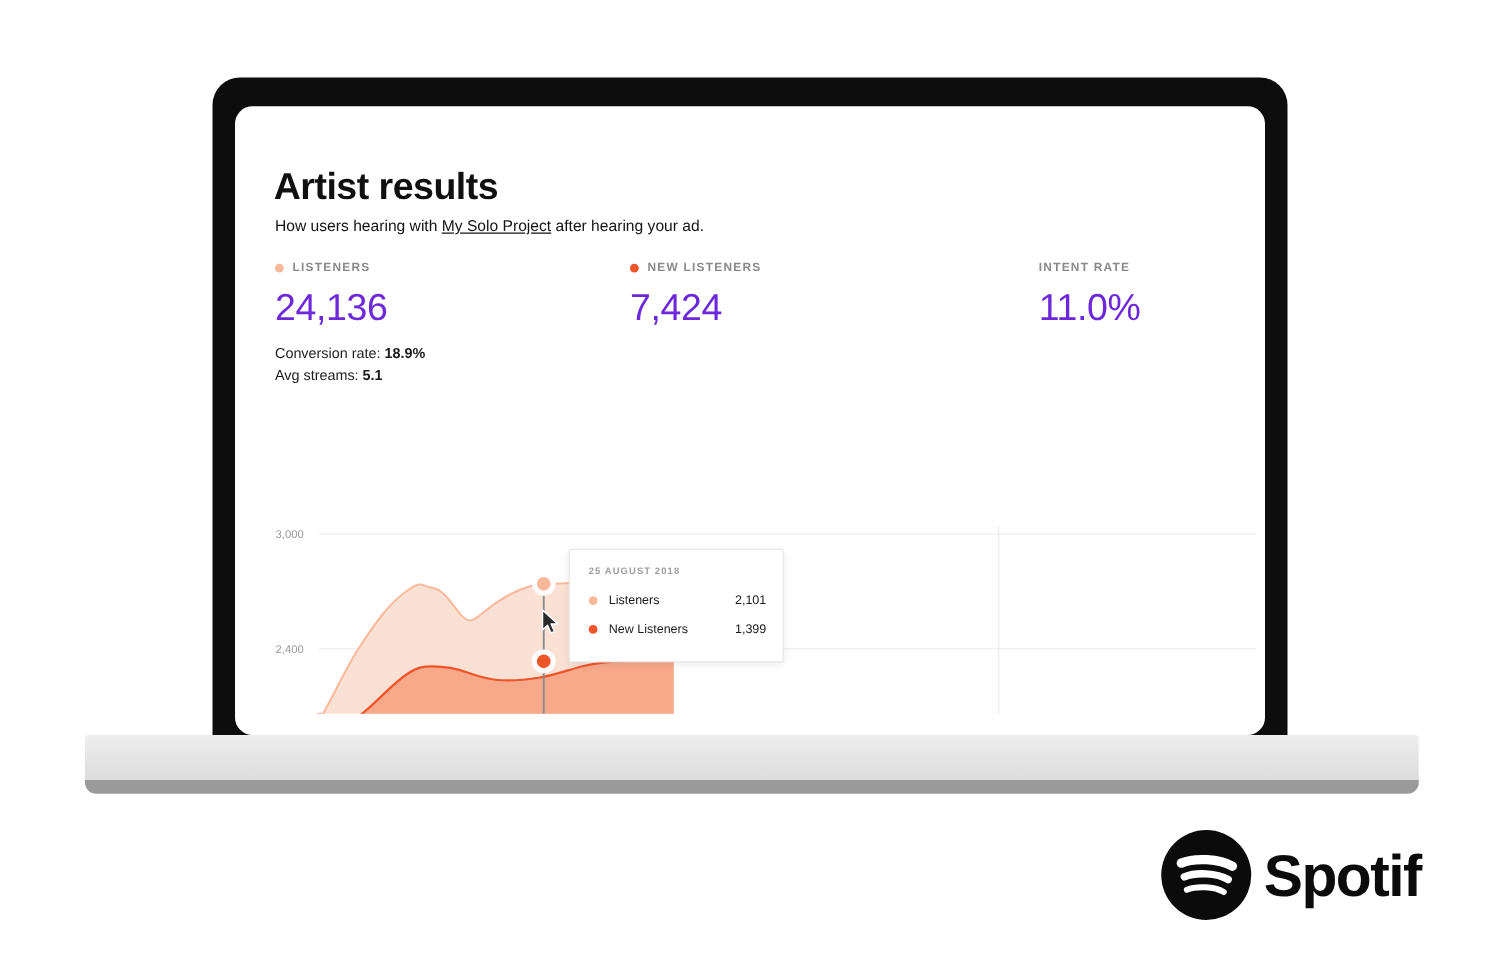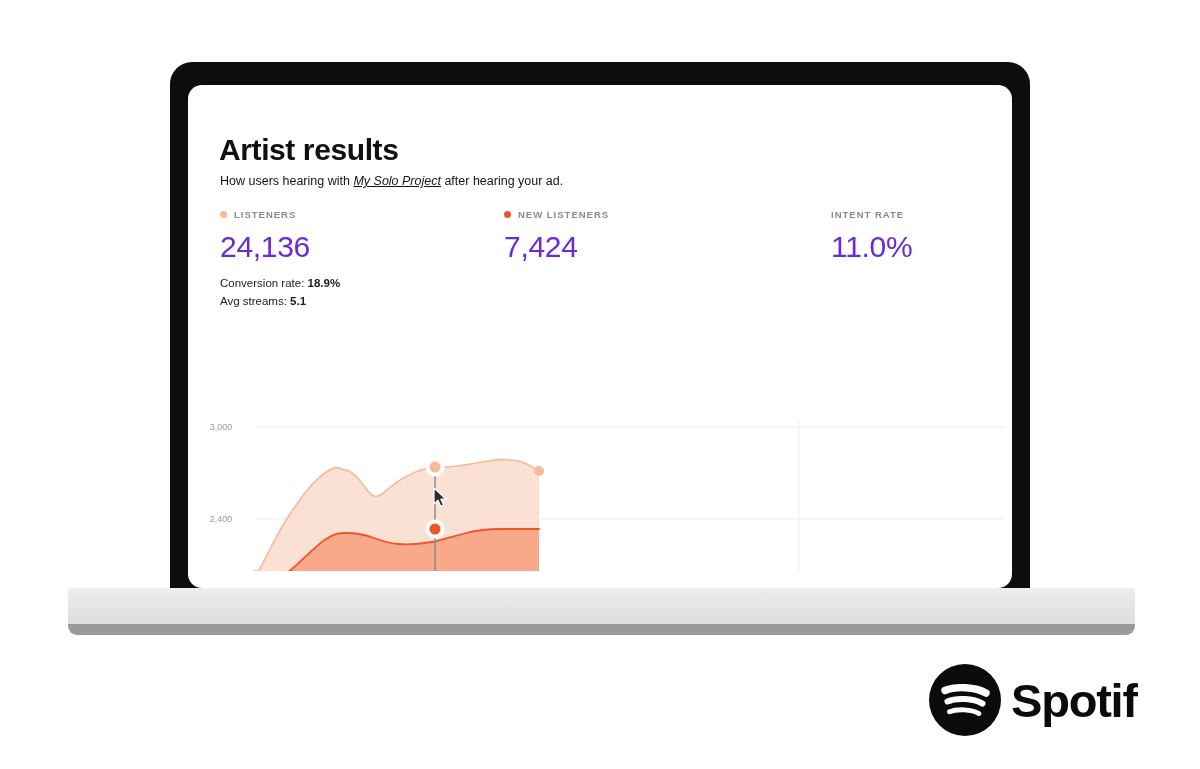--- a/index.html
+++ b/index.html
@@ -39,21 +39,21 @@
   .page{position:absolute;left:0;top:0;width:824px;height:503px;}
   .page-title{
     position:absolute;left:31px;top:48px;
     font-size:30px;font-weight:bold;color:#101010;letter-spacing:-0.4px;
     margin:0;
   }
   .page-subtitle{
     position:absolute;left:32px;top:89px;
     font-size:12.5px;color:#141414;white-space:nowrap;
   }
-  .page-subtitle a{color:#141414;text-decoration:underline;font-style:italic;}
+  .page-subtitle a{color:#141414;text-decoration:underline;}
 
   
   .stats{position:absolute;left:32px;top:124px;width:760px;height:90px;}
   .stat{position:absolute;top:0;}
   .stat-1{left:0;}
   .stat-2{left:284px;}
   .stat-3{left:571px;margin-left:40px;}
   .stat-label{
     display:flex;align-items:center;gap:7px;
     font-size:9.5px;letter-spacing:1.0px;color:#8a8a8a;font-weight:bold;
@@ -63,21 +63,21 @@
   .stat-value{
     font-size:30px;font-weight:normal;color:#6d28d9;margin-top:10px;letter-spacing:-0.3px;
   }
   .stat-sub{font-size:11.5px;color:#1c1c1c;margin-top:11px;line-height:1.55;}
   .stat-sub b{font-weight:bold;}
 
   
   .chart{position:absolute;left:0;top:236px;width:824px;height:250px;}
   .chart-svg{position:absolute;left:0;top:0;}
   .ytick{
-    position:absolute;font-size:9px;color:#9a9a9a;text-align:center;
+    position:absolute;font-size:9px;color:#9a9a9a;text-align:right;
     width:44px;
   }
 
   
   .tooltip{
     position:absolute;left:455px;top:439px;width:170px;height:89px;
     background:#ffffff;border:1px solid #e8e8e8;border-radius:2px;
     box-shadow:0 2px 7px rgba(0,0,0,0.07);
     z-index:6;
   }
@@ -221,20 +221,35 @@
           <circle cx="247" cy="146" r="9.5" fill="#ffffff"></circle>
           <circle cx="247" cy="146" r="5.5" fill="#F8B89A"></circle>
           <circle cx="247" cy="208" r="9.5" fill="#ffffff"></circle>
           <circle cx="247" cy="208" r="5.5" fill="#F0552A"></circle>
         </svg>
 
       </div>
     </div>
   </div>
 
+  <div class="tooltip">
+    <div class="tt-date">25 AUGUST 2018</div>
+
+    <div class="tt-row tt-row-0">
+      <span class="tt-dot" style="background:#F8B89A"></span>
+      <span class="tt-name">Listeners</span>
+      <span class="tt-val">2,101</span>
+    </div>
+
+    <div class="tt-row tt-row-1">
+      <span class="tt-dot" style="background:#F0552A"></span>
+      <span class="tt-name">New Listeners</span>
+      <span class="tt-val">1,399</span>
+    </div>
+  </div>
 
   <svg class="cursor" width="16" height="22" viewBox="0 0 16 22">
     <path d="M1,1 L1,17 L5,13.2 L7.8,19.4 L10.6,18.1 L7.9,12.2 L13.2,12.2 Z" fill="#2b2b2b" stroke="#ffffff" stroke-width="1.2" stroke-linejoin="round"></path>
   </svg>
 
   <div class="laptop-notch"></div>
   <div class="laptop-base"></div>
   <div class="laptop-foot"></div>
 
   <div class="spotify">

